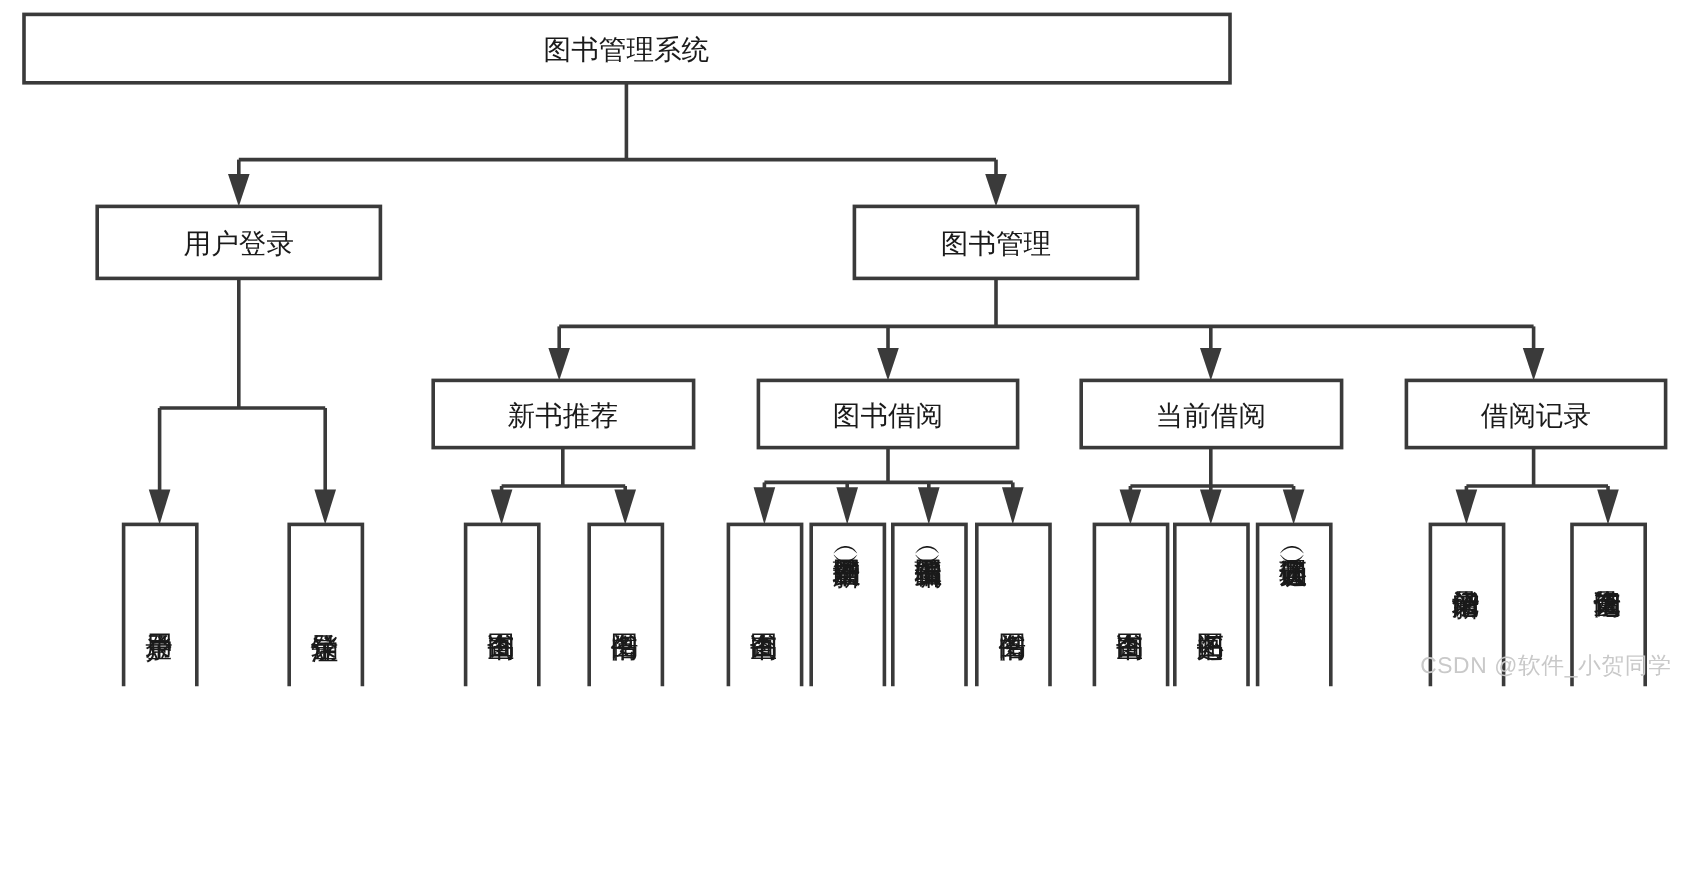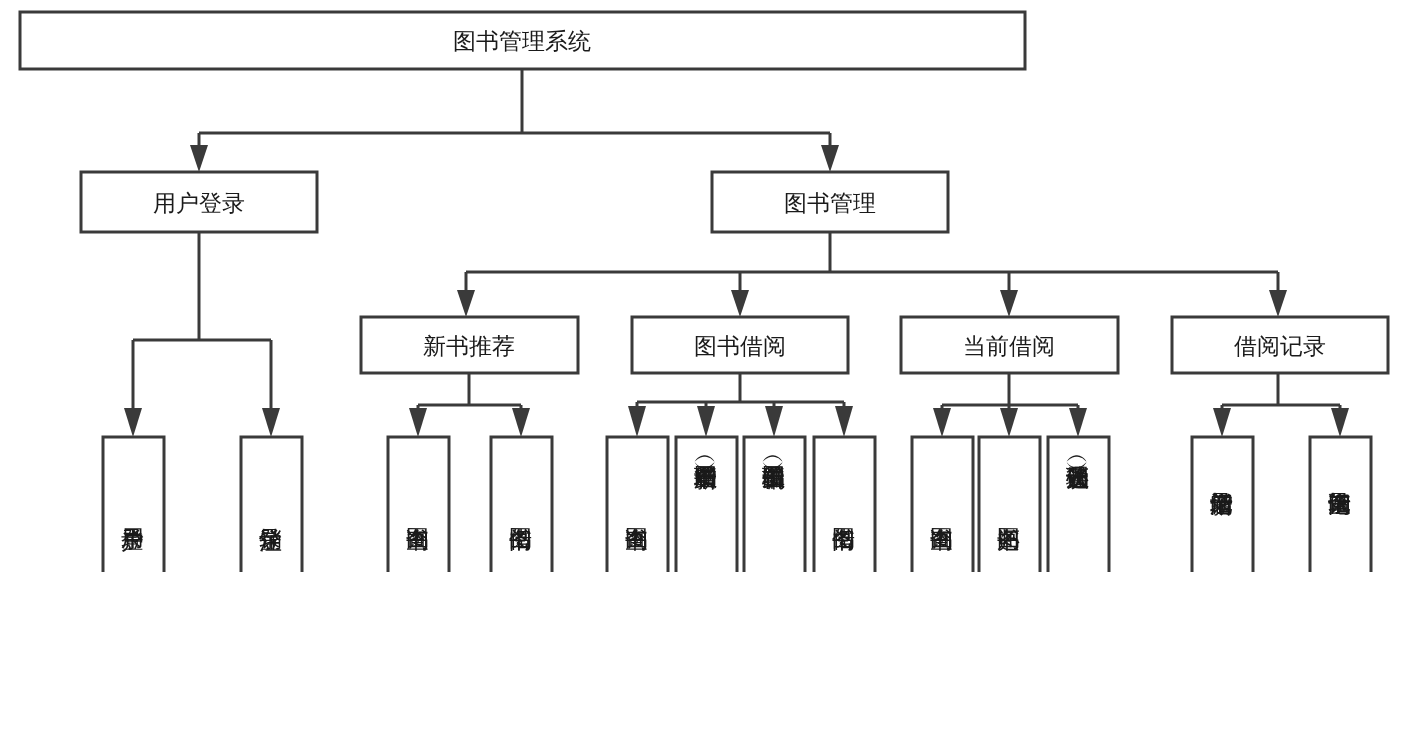--- a/index.html
+++ b/index.html
@@ -240,14 +240,15 @@
       <text class="node-label-v" x="1222" y="474">新增借阅记录</text>
     </g>
 
     <g>
       <rect class="node-box" x="1310" y="437" width="61" height="297"></rect>
       <text class="node-label-v" x="1340" y="474">查询借阅记录</text>
     </g>
 
   </svg>
 
+  <div class="watermark-text">CSDN @软件_小贺同学</div>
 
 </div>
 
 </body></html>

